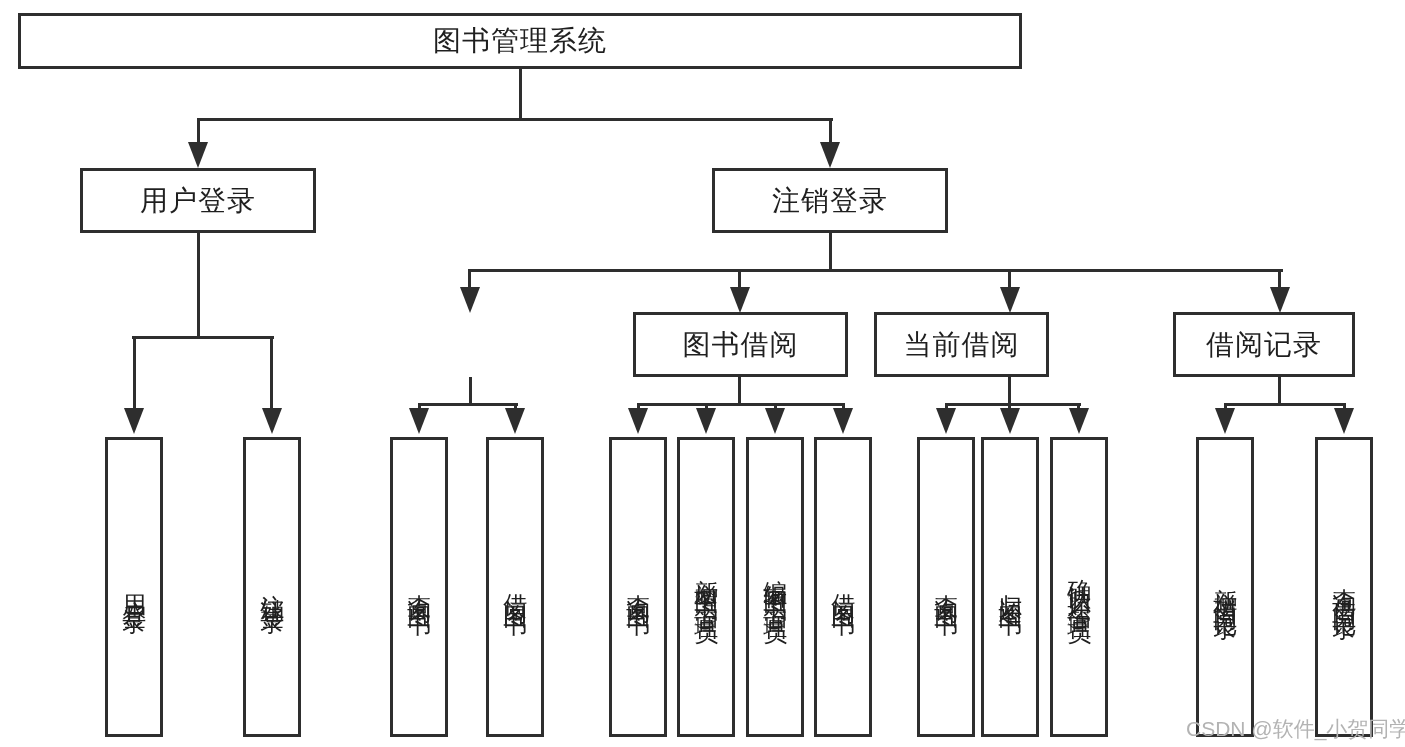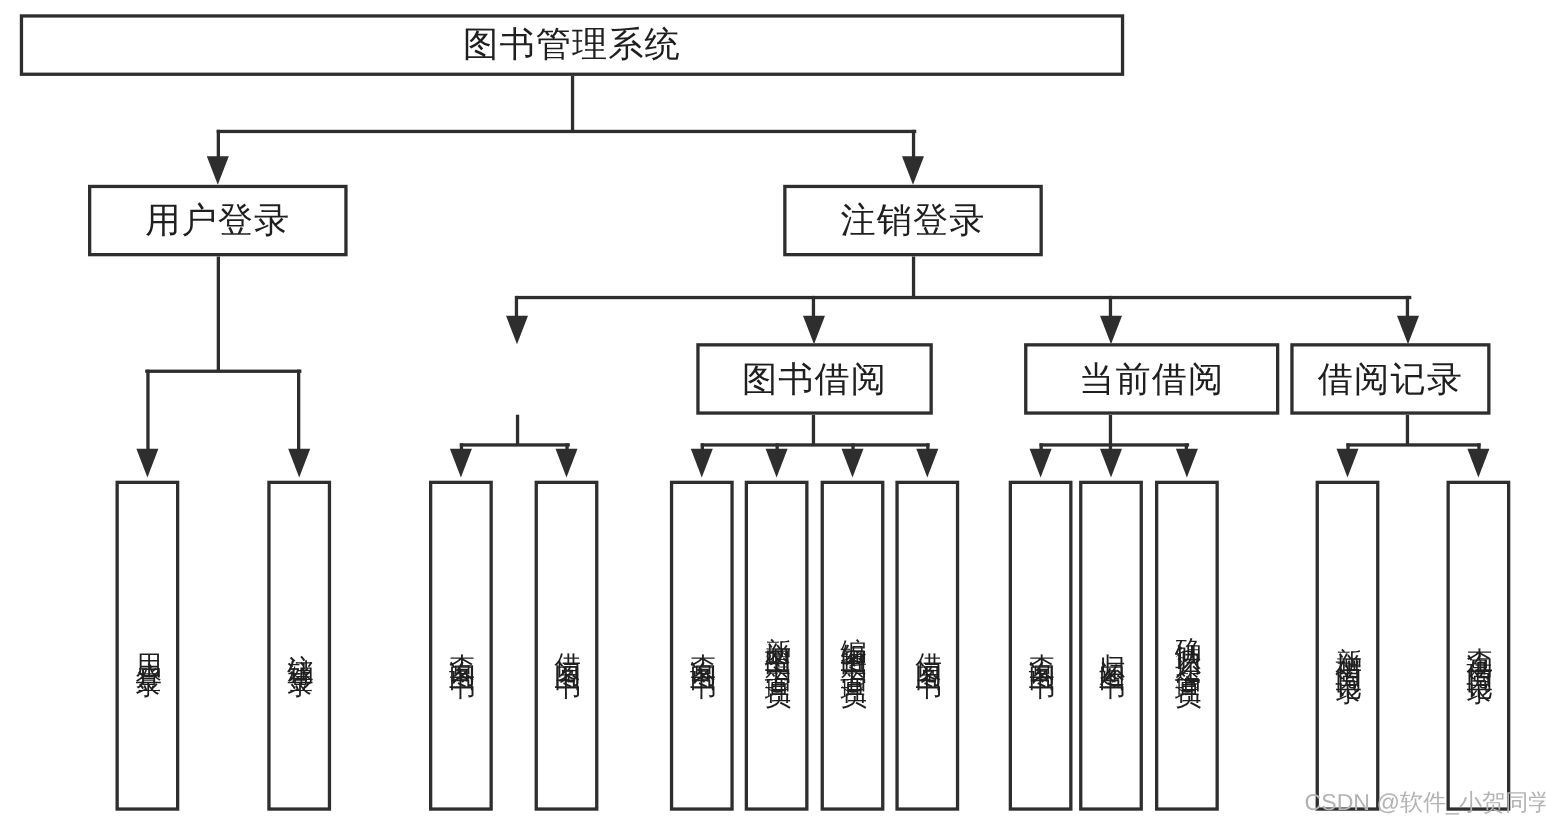--- a/index.html
+++ b/index.html
@@ -25,21 +25,21 @@
     position:absolute;
     box-sizing:border-box;
     border:3px solid var(--line);
     background:var(--background);
     display:flex;
     align-items:center;
     justify-content:center;
     color:var(--text);
   }
   .h-lbl{
-    font-size:32px;
+    font-size:28px;
     letter-spacing:1px;
     white-space:nowrap;
   }
   .v-lbl{
     writing-mode:vertical-rl;
     text-orientation:mixed;
     font-size:24px;
     letter-spacing:6px;
     line-height:1.1;
     white-space:nowrap;
@@ -136,21 +136,21 @@
   <div class="node" style="left:80px;top:168px;width:236px;height:65px">
     <span class="h-lbl">用户登录</span>
   </div>
   <div class="node" style="left:712px;top:168px;width:236px;height:65px">
     <span class="h-lbl">注销登录</span>
   </div>
 
   <div class="node" style="left:633px;top:312px;width:215px;height:65px">
     <span class="h-lbl">图书借阅</span>
   </div>
-  <div class="node" style="left:931px;top:312px;width:232px;height:65px">
+  <div class="node" style="left:874px;top:312px;width:175px;height:65px">
     <span class="h-lbl">当前借阅</span>
   </div>
   <div class="node" style="left:1173px;top:312px;width:182px;height:65px">
     <span class="h-lbl">借阅记录</span>
   </div>
 
   <div class="node" style="left:105px;top:437px;width:58px;height:300px">
     <span class="v-lbl">用户登录</span>
   </div>
   <div class="node" style="left:243px;top:437px;width:58px;height:300px">

